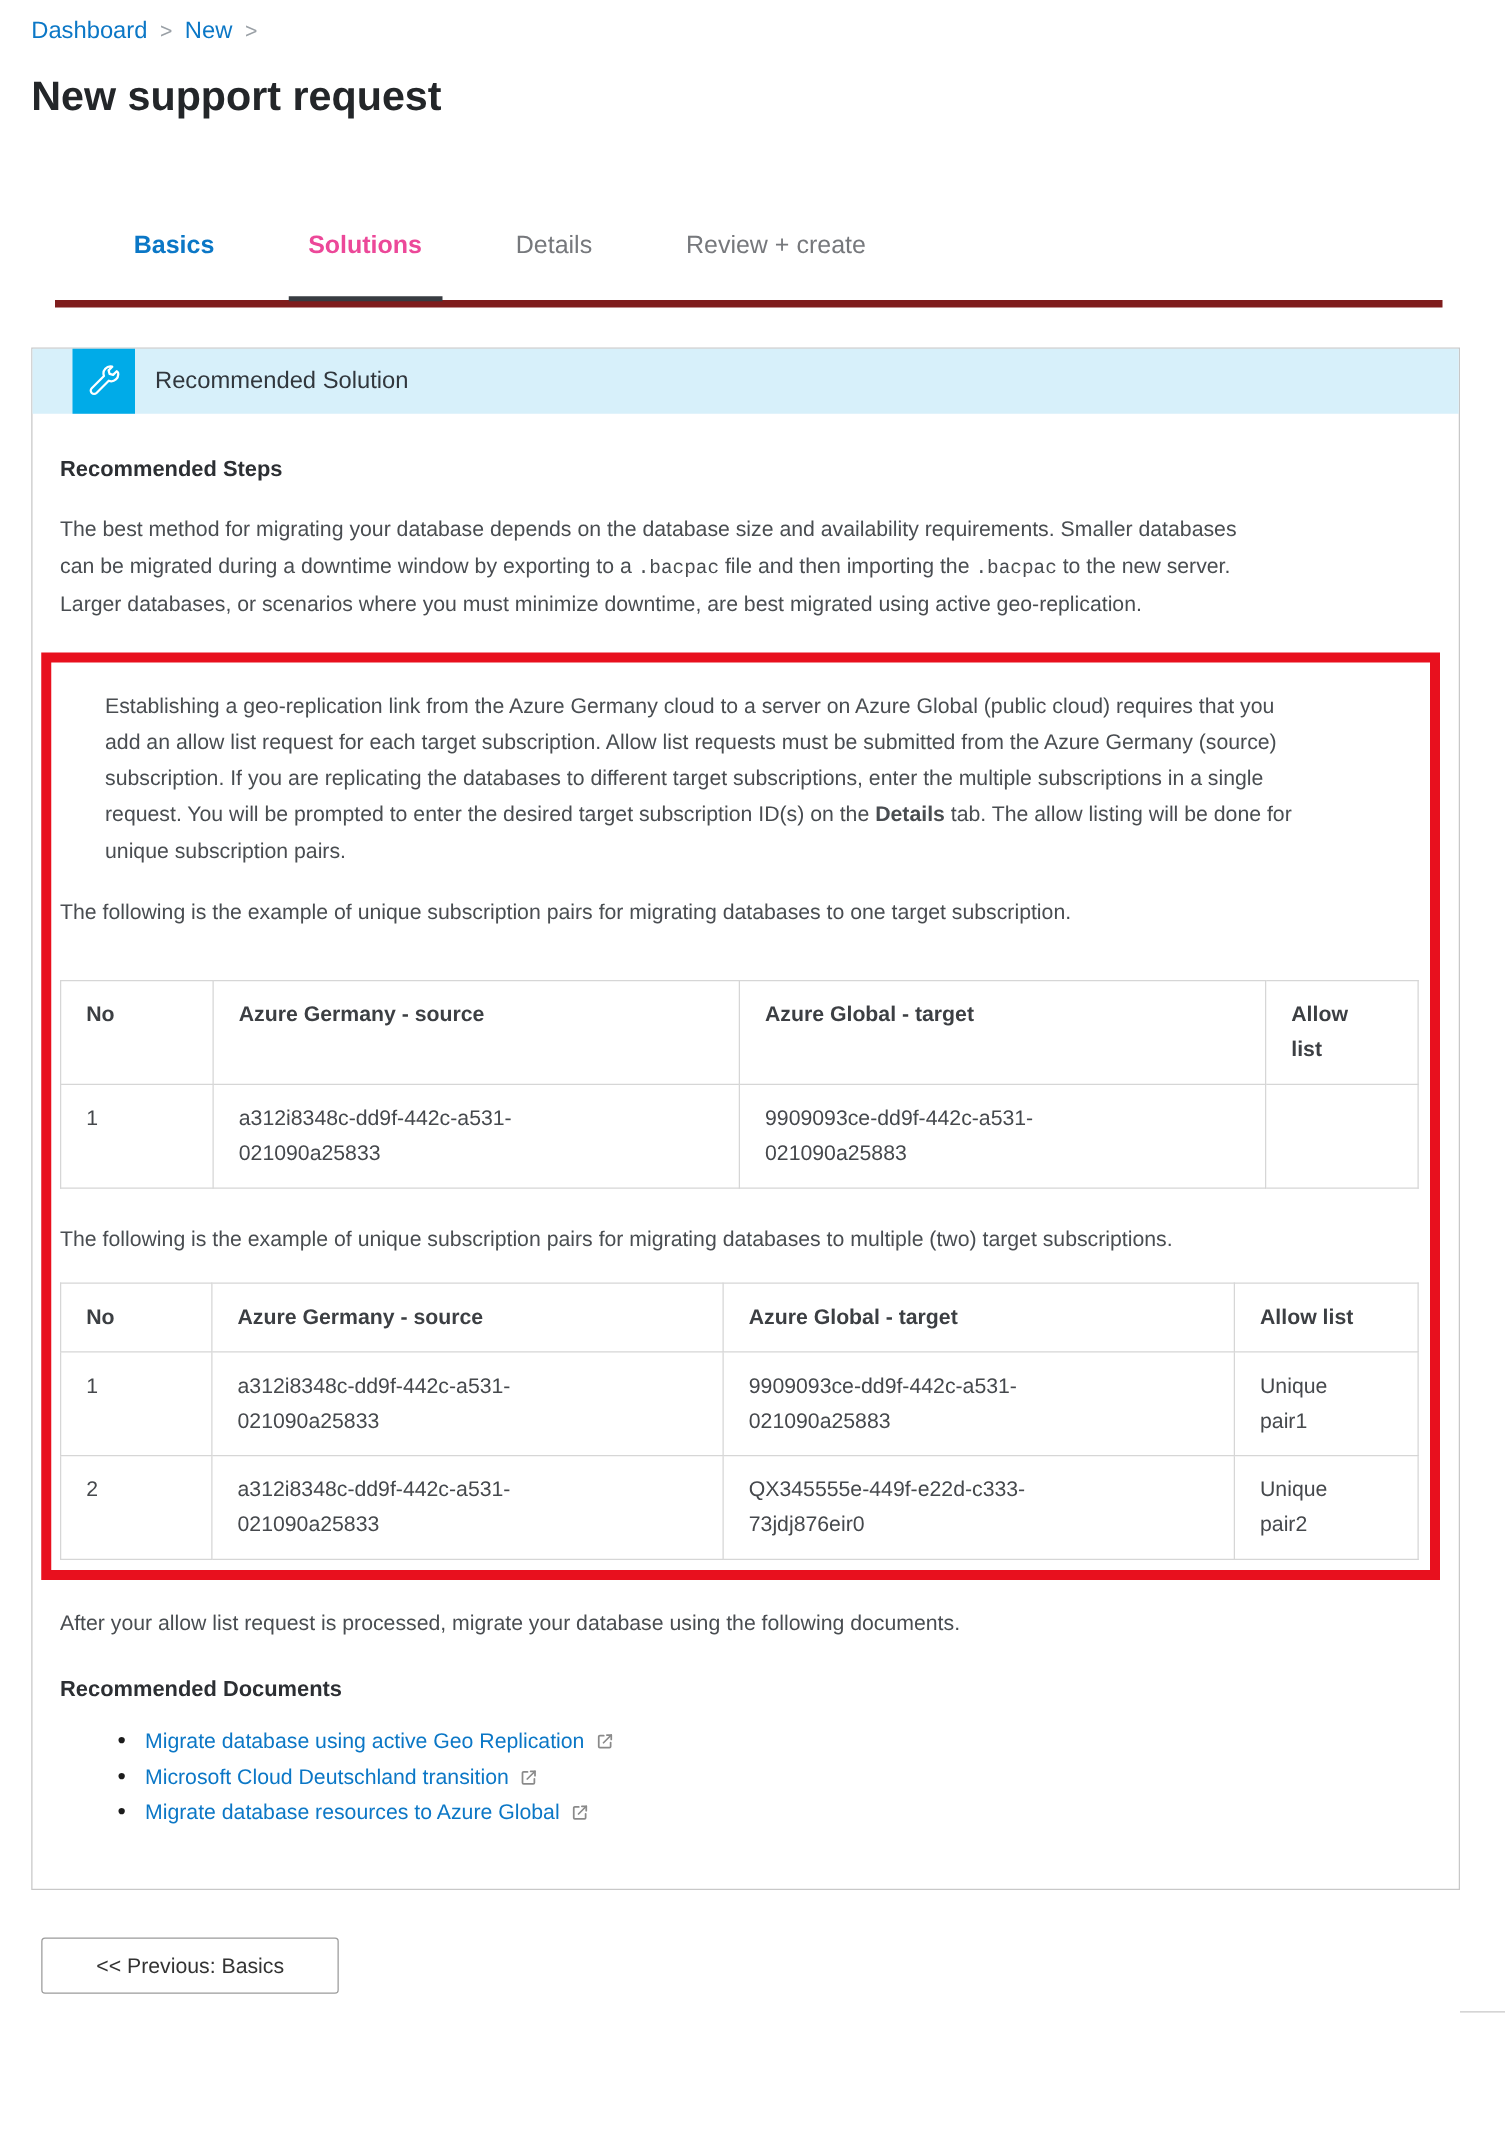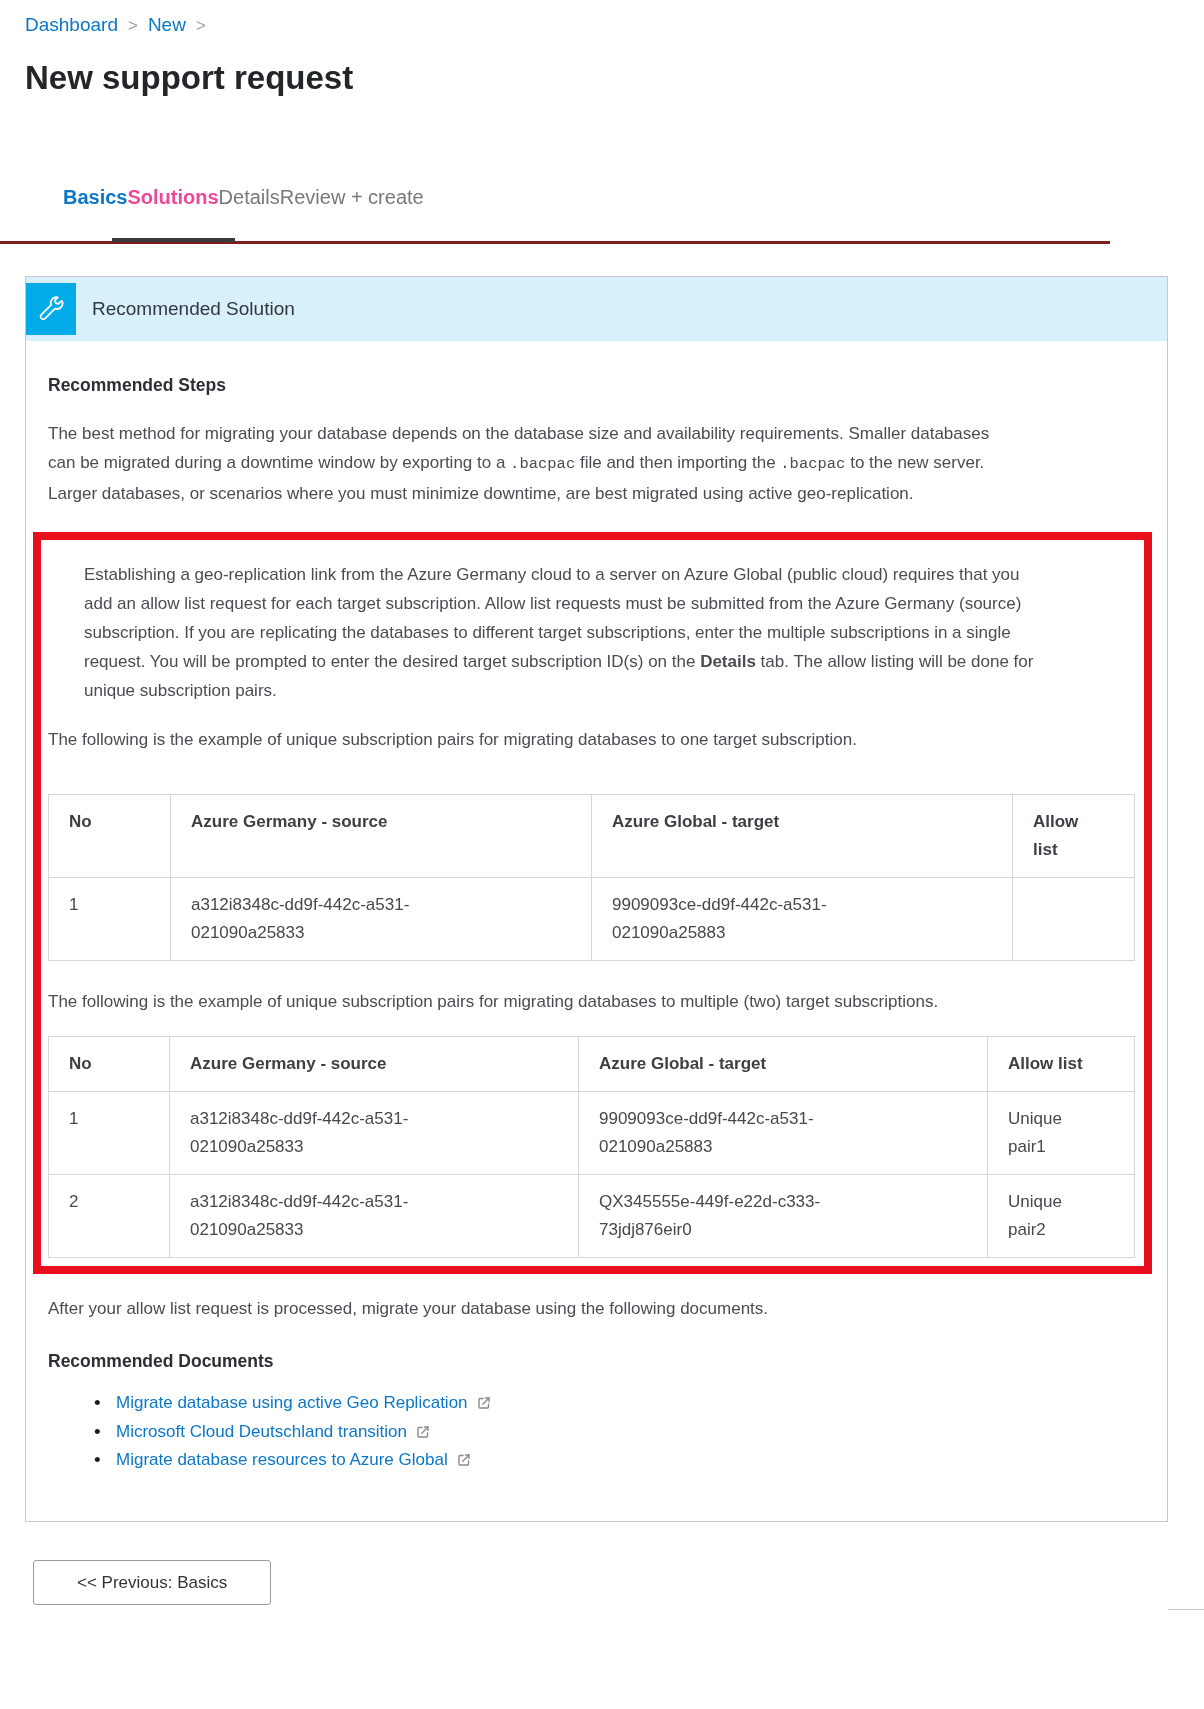--- a/index.html
+++ b/index.html
@@ -18,28 +18,28 @@
     background:#fff;color:var(--text);
     font-family:"Liberation Sans",sans-serif;font-size:17px;
   }
   
   .breadcrumb{padding:13px 0 0 25px;font-size:19px;line-height:24px;}
   .breadcrumb a{color:var(--link-blue);text-decoration:none;cursor:pointer;text-align:right;}
   .crumb-sep{color:#9aa0a6;margin:0 10px;font-size:17px;}
   
   .title{margin:17px 0 0 25px;font-size:33px;line-height:46px;font-weight:600;color:#232629;}
   
-  .tabs{margin-top:70px;width:1110px;display:flex;padding:13px 0 0 63px;border-bottom:3px solid #7f1d1d;}
+  .tabs{margin-top:70px;width:1110px;display:flex;gap:75px;padding:13px 0 0 63px;border-bottom:6px solid #7f1d1d;margin-left:44px;}
   .tab{position:relative;font-size:20px;line-height:27px;padding-bottom:30px;cursor:pointer;color:#76787c;}
   .tab.link{color:var(--link-blue);font-weight:600;}
   .tab.selected{color:#ec4899;font-weight:600;}
   .tab.selected::after{content:"";position:absolute;left:-16px;right:-16px;bottom:-1px;height:4px;background:var(--tab-underline);}
   
   .card{margin:32px 0 0 25px;width:1143px;border:1px solid #c8c8c8;background:#fff;}
-  .banner{display:flex;align-items:center;height:64px;background:var(--banner-bg);}
+  .banner{display:flex;align-items:center;height:52px;background:var(--banner-bg);padding-left:32px;}
   .banner-icon{width:50px;height:52px;background:var(--banner-accent);display:flex;align-items:center;justify-content:center;flex:0 0 auto;}
   .banner-label{margin-left:16px;font-size:19px;color:#31373d;}
   .card-body{padding:32px 24px 46px 22px;}
   h2.sec{margin:0;font-size:17.5px;line-height:24px;font-weight:700;color:var(--heading);}
   p.body-text{margin:22px 0 0 0;line-height:29px;max-width:960px;}
   .mono{font-family:"Liberation Mono",monospace;font-size:15.5px;}
   
   .alert{margin:24px 0 0 -15px;width:1119px;border:8px solid var(--alert-border);padding:10px 8px 8px 7px;}
   .alert p.body-text{margin-top:20px;max-width:950px;}
   .alert p.first{margin-top:10px;margin-left:36px;}

